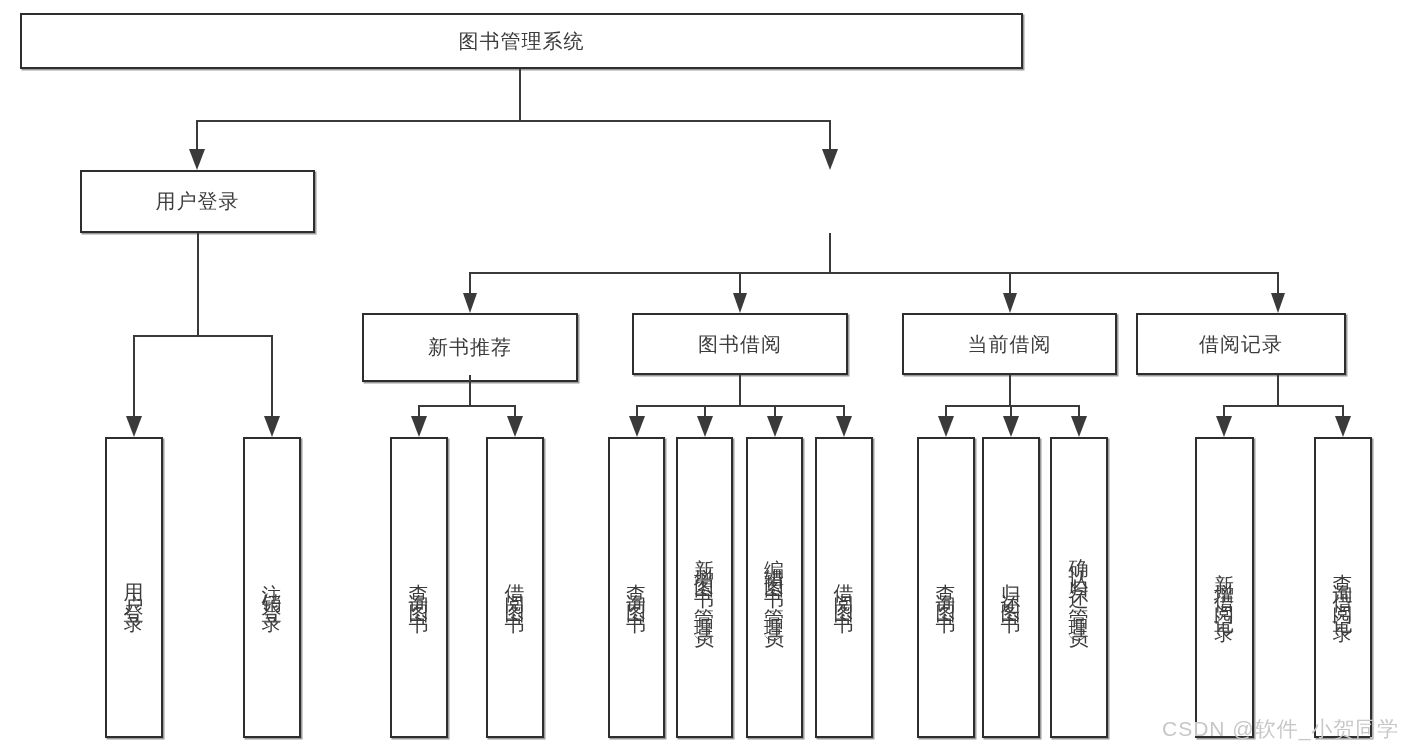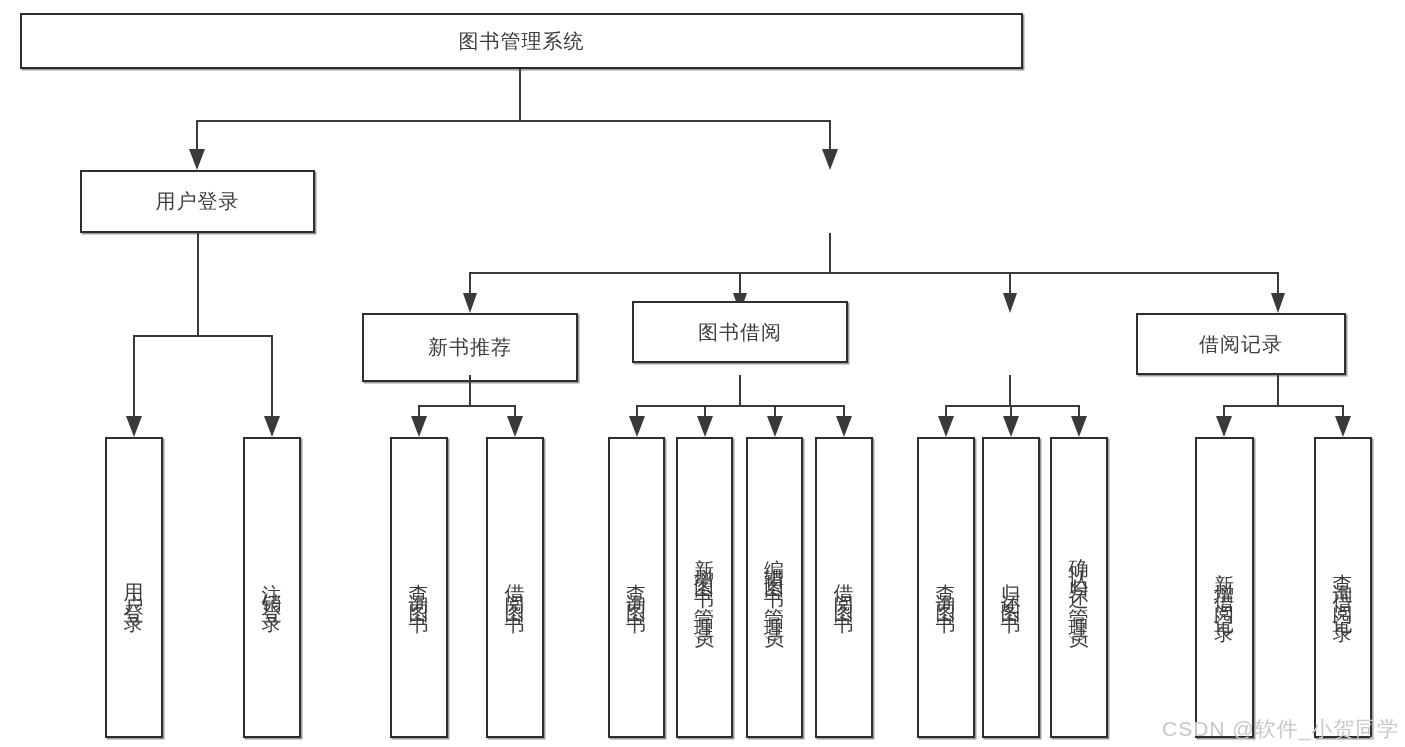--- a/index.html
+++ b/index.html
@@ -97,22 +97,25 @@
   <div class="vl" style="left:739px; top:272px; height:24px;"></div>
   <div class="ah sm" style="left:733px; top:293px;"></div>
   <div class="vl" style="left:1009px; top:272px; height:24px;"></div>
   <div class="ah sm" style="left:1003px; top:293px;"></div>
   <div class="vl" style="left:1277px; top:272px; height:24px;"></div>
   <div class="ah sm" style="left:1271px; top:293px;"></div>
 
   <div class="box" style="left:362px; top:313px; width:216px; height:69px;">
     <span>新书推荐</span>
   </div>
-  <div class="box" style="left:632px; top:301px; width:216px; height:62px;">
+  <div class="box" style="left:632px; top:313px; width:216px; height:62px;">
     <span>图书借阅</span>
+  </div>
+  <div class="box" style="left:902px; top:313px; width:215px; height:62px;">
+    <span>当前借阅</span>
   </div>
   <div class="box" style="left:1136px; top:313px; width:210px; height:62px;">
     <span>借阅记录</span>
   </div>
 
   <div class="vl" style="left:469px; top:375px; height:32px;"></div>
   <div class="hl" style="left:418px; top:405px; width:98px;"></div>
   <div class="vl" style="left:418px; top:405px; height:13px;"></div>
   <div class="ah" style="left:411px; top:416px;"></div>
   <div class="vl" style="left:514px; top:405px; height:13px;"></div>

